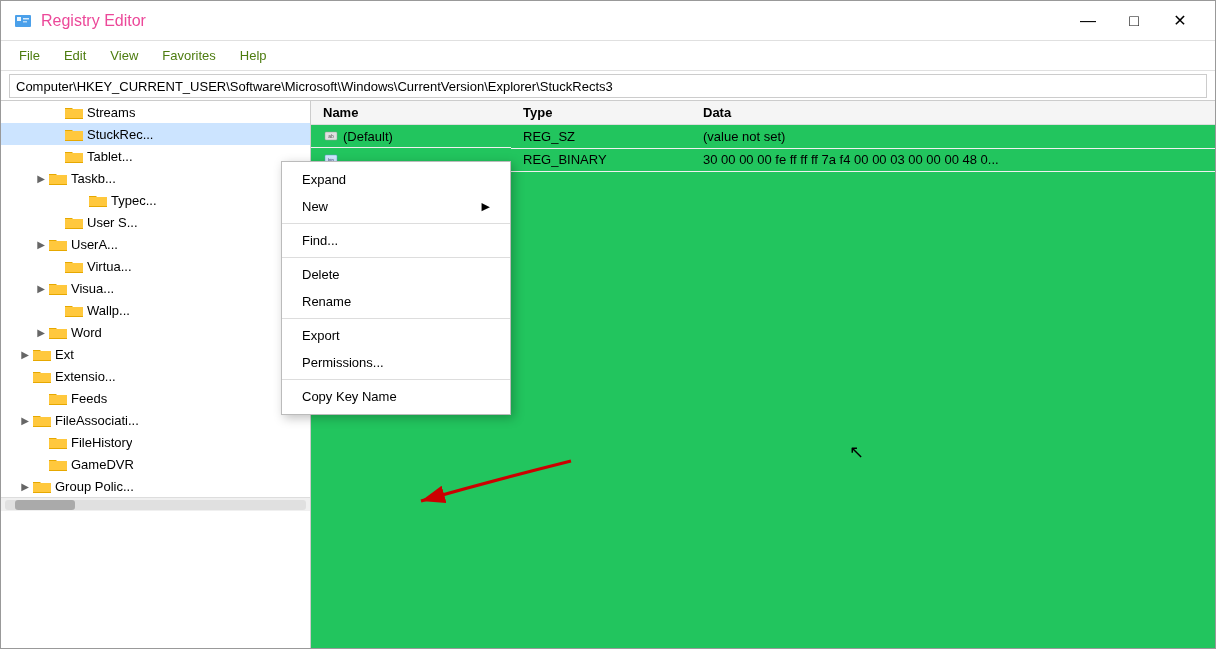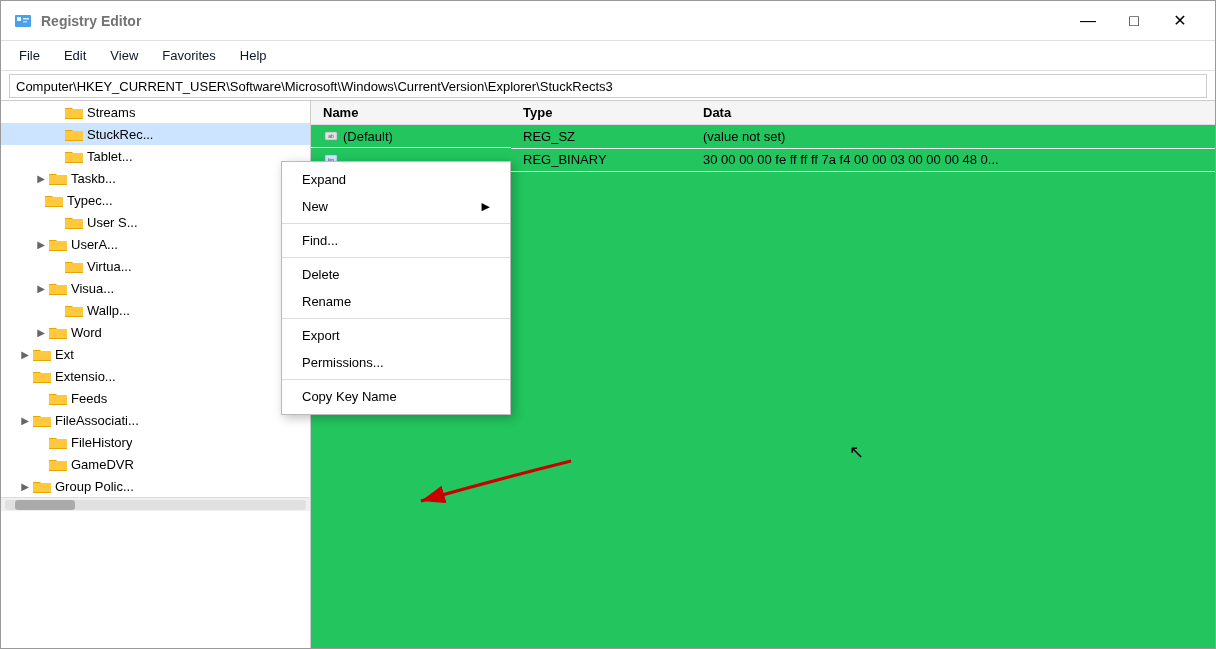--- a/index.html
+++ b/index.html
@@ -31,23 +31,23 @@
     .title-bar-left {
       display: flex;
       align-items: center;
       gap: 8px;
     }
     .title-icon {
       width: 20px;
       height: 20px;
     }
     .title-text {
-      font-size: 14px;
-      font-weight: 700;
-      color: #737373;
+      font-size: 16px;
+      font-weight: 400;
+      color: #ec4899;
     }
     .title-controls {
       display: flex;
       gap: 0;
     }
     .title-btn {
       width: 46px;
       height: 30px;
       display: flex;
       align-items: center;
@@ -63,21 +63,21 @@
       display: flex;
       align-items: center;
       padding: 0 8px;
       gap: 4px;
       border-bottom: 1px solid #e0e0e0;
     }
     .menu-item {
       padding: 4px 10px;
       cursor: pointer;
       border-radius: 3px;
-      color: #0f172a;
+      color: #4d7c0f;
     }
     .address-bar {
       height: 30px;
       display: flex;
       align-items: center;
       padding: 0 8px;
       border-bottom: 1px solid #ccc;
       background: #fff;
     }
     .address-text {
@@ -298,21 +298,21 @@
         <div class="tree-arrow">▶</div>
         <div class="folder-icon">
           <svg viewBox="0 0 18 14">
               <path class="folder-yellow-dark" d="M0 3h7l2 2h9v9H0z"></path>
               <path class="folder-yellow" d="M0 4h18v9H0z"></path>
             </svg>
         </div>
         <span class="tree-label">Taskb...</span>
       </div>
 
-      <div class="tree-item" style="padding-left: 28px;">
+      <div class="tree-item" style="padding-left: 72px;">
         <div class="tree-arrow"></div>
         <div class="folder-icon">
           <svg viewBox="0 0 18 14">
               <path class="folder-yellow-dark" d="M0 3h7l2 2h9v9H0z"></path>
               <path class="folder-yellow" d="M0 4h18v9H0z"></path>
             </svg>
         </div>
         <span class="tree-label">Typec...</span>
       </div>
 

